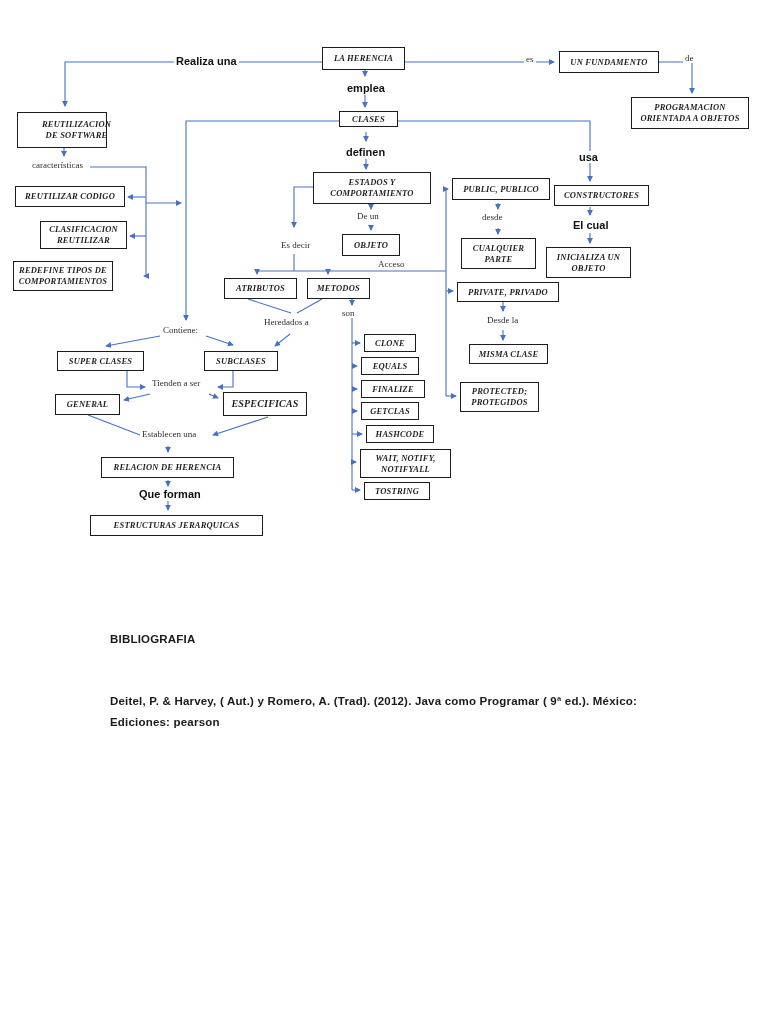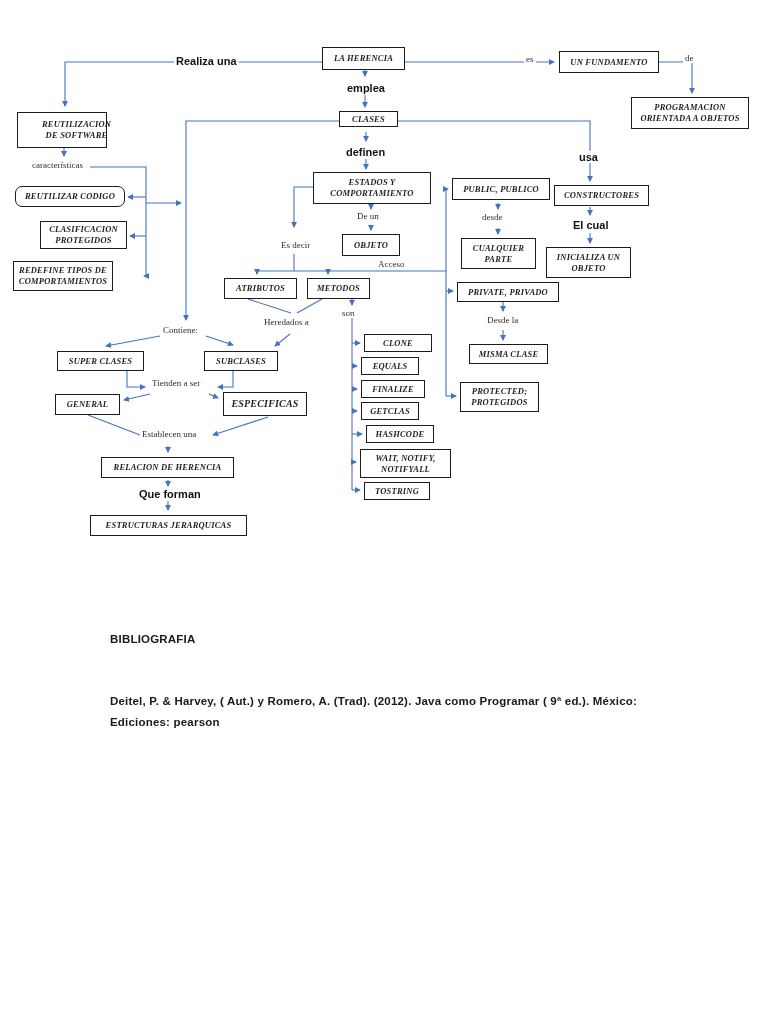--- a/index.html
+++ b/index.html
@@ -125,45 +125,45 @@
   <span class="lbl serif" style="left:161px;top:325px;">Contiene:</span>
   <span class="lbl serif" style="left:150px;top:378px;">Tienden a ser</span>
   <span class="lbl serif" style="left:140px;top:429px;">Establecen una</span>
   <span class="lbl sans" style="left:137px;top:488px;">Que forman</span>
 
   <div class="node" style="left:322px;top:47px;width:83px;height:23px;">LA HERENCIA</div>
   <div class="node" style="left:559px;top:51px;width:100px;height:22px;">UN FUNDAMENTO</div>
   <div class="node" style="left:631px;top:97px;width:118px;height:32px;">PROGRAMACION ORIENTADA A OBJETOS</div>
   <div class="node" style="left:17px;top:112px;width:90px;height:36px;padding-left:31px;">REUTILIZACION DE SOFTWARE</div>
   <div class="node" style="left:339px;top:111px;width:59px;height:16px;">CLASES</div>
-  <div class="node" style="left:15px;top:186px;width:110px;height:21px;border-radius:7px;">REUTILIZAR CODIGO</div>
-  <div class="node" style="left:40px;top:221px;width:87px;height:28px;">CLASIFICACION PROTEGIDOS</div>
+  <div class="node" style="left:15px;top:186px;width:110px;height:21px;">REUTILIZAR CODIGO</div>
+  <div class="node" style="left:40px;top:221px;width:87px;height:28px;">CLASIFICACION REUTILIZAR</div>
   <div class="node" style="left:13px;top:261px;width:100px;height:30px;font-style:italic;">REDEFINE TIPOS DE COMPORTAMIENTOS</div>
   <div class="node" style="left:313px;top:172px;width:118px;height:32px;">ESTADOS Y COMPORTAMIENTO</div>
   <div class="node" style="left:342px;top:234px;width:58px;height:22px;">OBJETO</div>
   <div class="node" style="left:224px;top:278px;width:73px;height:21px;">ATRIBUTOS</div>
   <div class="node" style="left:307px;top:278px;width:63px;height:21px;">METODOS</div>
   <div class="node" style="left:452px;top:178px;width:98px;height:22px;">PUBLIC, PUBLICO</div>
   <div class="node" style="left:461px;top:238px;width:75px;height:31px;">CUALQUIER PARTE</div>
   <div class="node" style="left:457px;top:282px;width:102px;height:20px;">PRIVATE, PRIVADO</div>
   <div class="node" style="left:469px;top:344px;width:79px;height:20px;">MISMA CLASE</div>
   <div class="node" style="left:460px;top:382px;width:79px;height:30px;">PROTECTED; PROTEGIDOS</div>
   <div class="node" style="left:554px;top:185px;width:95px;height:21px;">CONSTRUCTORES</div>
   <div class="node" style="left:546px;top:247px;width:85px;height:31px;">INICIALIZA UN OBJETO</div>
-  <div class="node" style="left:364px;top:334px;width:68px;height:18px;">CLONE</div>
+  <div class="node" style="left:364px;top:334px;width:52px;height:18px;">CLONE</div>
   <div class="node" style="left:361px;top:357px;width:58px;height:18px;">EQUALS</div>
   <div class="node" style="left:361px;top:380px;width:64px;height:18px;">FINALIZE</div>
   <div class="node" style="left:361px;top:402px;width:58px;height:18px;">GETCLAS</div>
   <div class="node" style="left:366px;top:425px;width:68px;height:18px;">HASHCODE</div>
   <div class="node" style="left:360px;top:449px;width:91px;height:29px;">WAIT, NOTIFY, NOTIFYALL</div>
   <div class="node" style="left:364px;top:482px;width:66px;height:18px;">TOSTRING</div>
   <div class="node" style="left:57px;top:351px;width:87px;height:20px;">SUPER CLASES</div>
   <div class="node" style="left:204px;top:351px;width:74px;height:20px;">SUBCLASES</div>
   <div class="node" style="left:55px;top:394px;width:65px;height:21px;">GENERAL</div>
   <div class="node node-lg" style="left:223px;top:392px;width:84px;height:24px;">ESPECIFICAS</div>
   <div class="node" style="left:101px;top:457px;width:133px;height:21px;">RELACION DE HERENCIA</div>
-  <div class="node" style="left:90px;top:515px;width:157px;height:21px;">ESTRUCTURAS JERARQUICAS</div>
+  <div class="node" style="left:90px;top:515px;width:173px;height:21px;">ESTRUCTURAS JERARQUICAS</div>
 
   <div class="bib" style="left:110px;top:633px;">BIBLIOGRAFIA</div>
   <div class="bib" style="left:110px;top:695px;">Deitel, P. &amp; Harvey, ( Aut.) y Romero, A. (Trad). (2012). Java como Programar ( 9ª ed.). México:</div>
   <div class="bib" style="left:110px;top:716px;">Ediciones: pearson</div>
 
 </div>
 
 </body></html>

